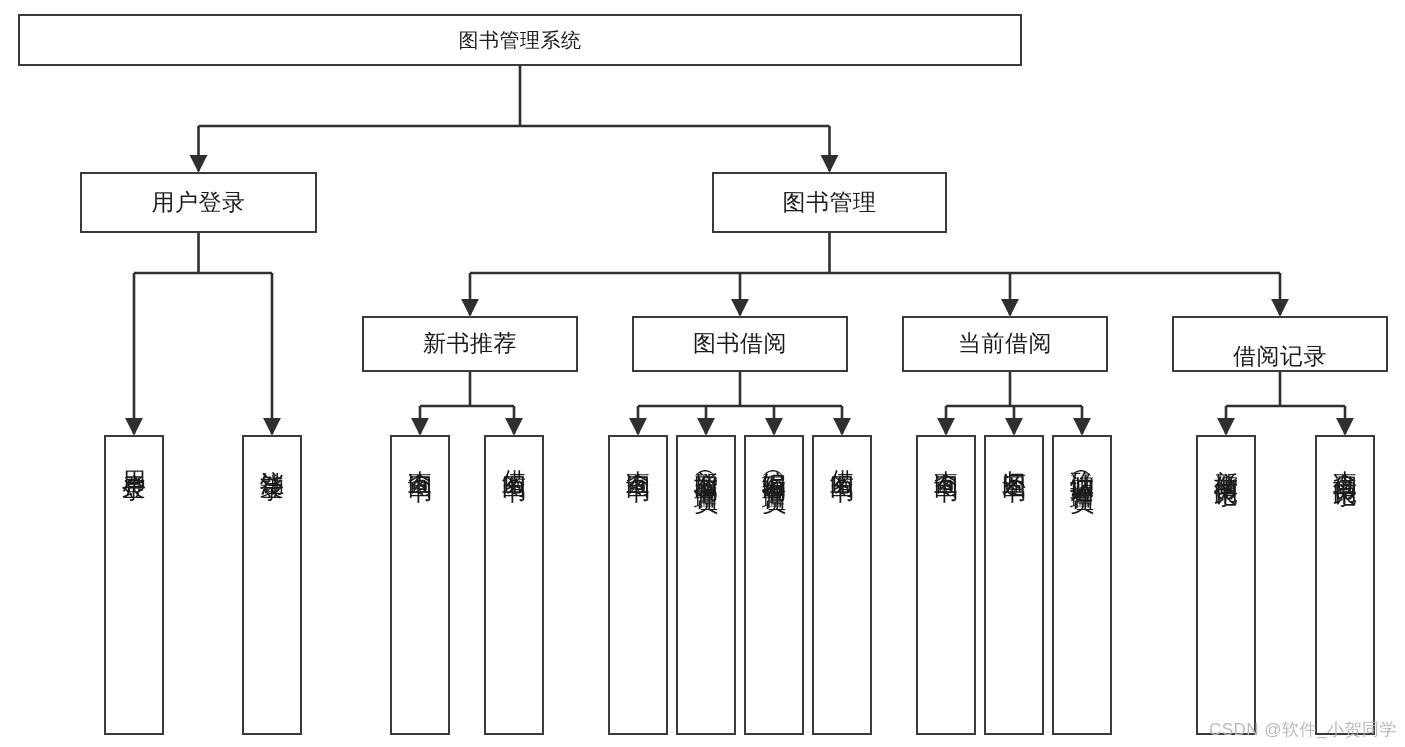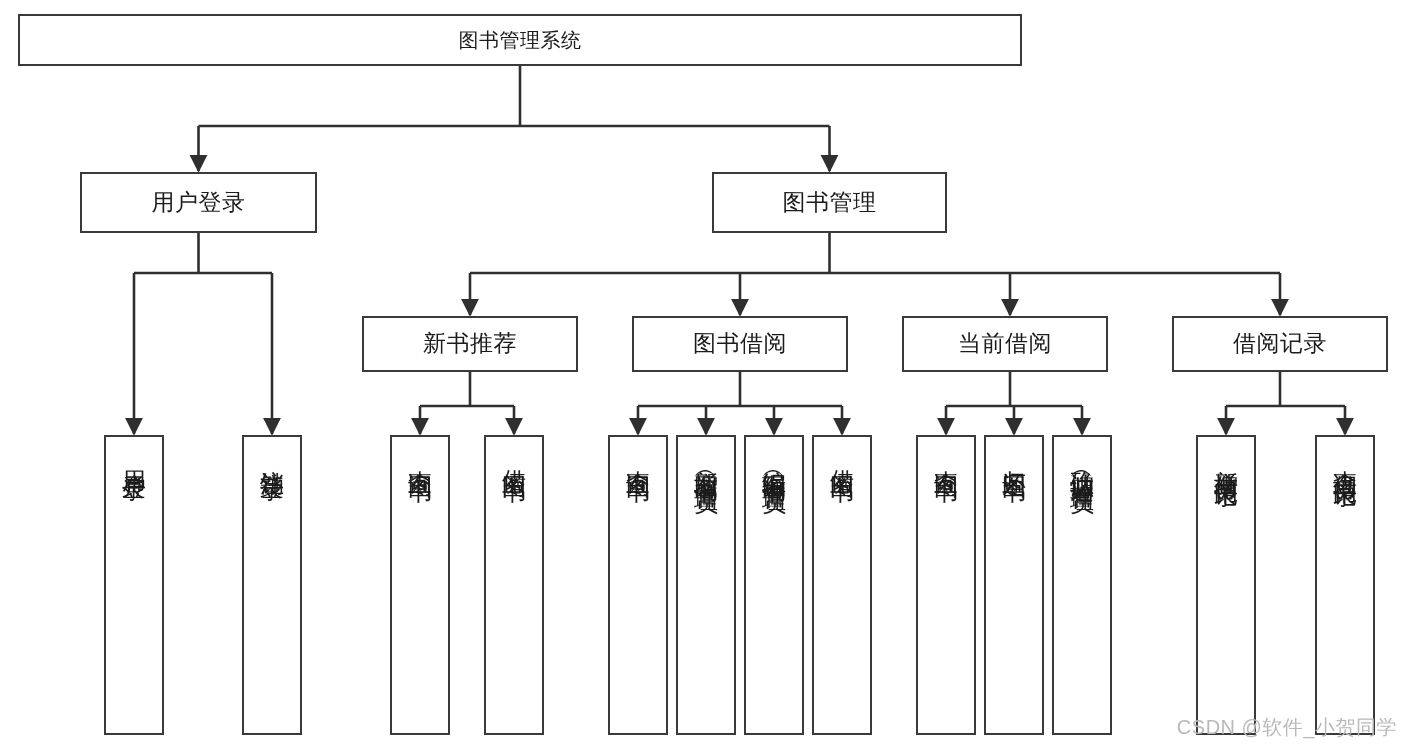--- a/index.html
+++ b/index.html
@@ -61,21 +61,21 @@
     text-orientation: upright;
     font-size: 24px;
     line-height: 1.0;
     letter-spacing: 3px;
     white-space: nowrap;
   }
   .watermark {
     position: absolute;
     right: 8px;
     bottom: 6px;
-    font-size: 20px;
+    font-size: 17px;
     color: #b9b9b9;
     letter-spacing: 0.5px;
     white-space: nowrap;
   }
 </style>
 </head>
 <body>
 
 <div id="canvas">
 
@@ -134,21 +134,21 @@
       </div>
       <div class="node horiz" style="left: 362px; top: 316px; width: 216px; height: 56px;">
         <span class="node-label">新书推荐</span>
       </div>
       <div class="node horiz" style="left: 632px; top: 316px; width: 216px; height: 56px;">
         <span class="node-label">图书借阅</span>
       </div>
       <div class="node horiz" style="left: 902px; top: 316px; width: 206px; height: 56px;">
         <span class="node-label">当前借阅</span>
       </div>
-      <div class="node horiz" style="left: 1172px; top: 316px; width: 216px; height: 56px;">
+      <div class="node horiz" style="left: 1172px; top: 316px; width: 216px; height: 56px; align-items: flex-end;">
         <span class="node-label">借阅记录</span>
       </div>
       <div class="node vert" style="left: 104px; top: 435px; width: 60px; height: 300px;">
         <span class="node-label">用户登录</span>
       </div>
       <div class="node vert" style="left: 242px; top: 435px; width: 60px; height: 300px;">
         <span class="node-label">注销登录</span>
       </div>
       <div class="node vert" style="left: 390px; top: 435px; width: 60px; height: 300px;">
         <span class="node-label">查询图书</span>

